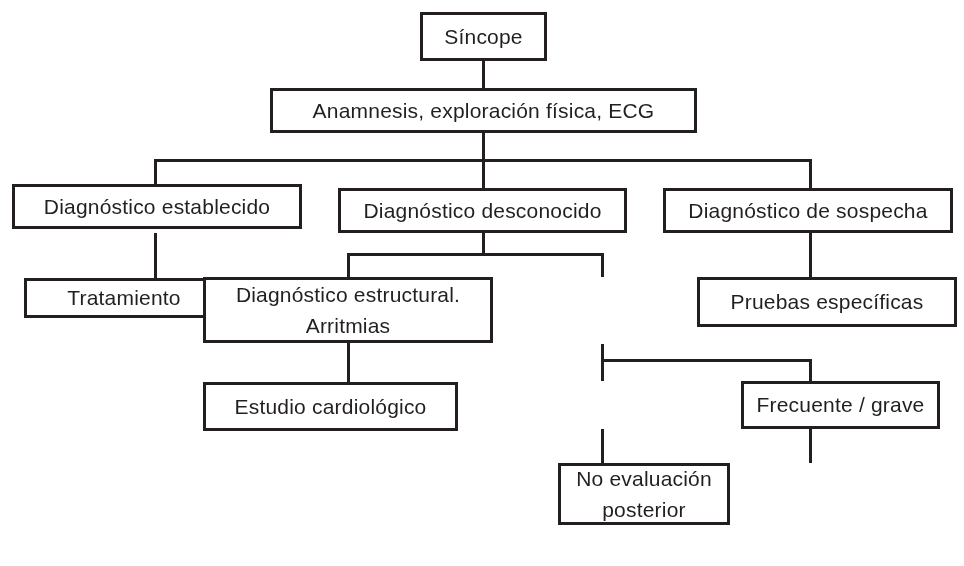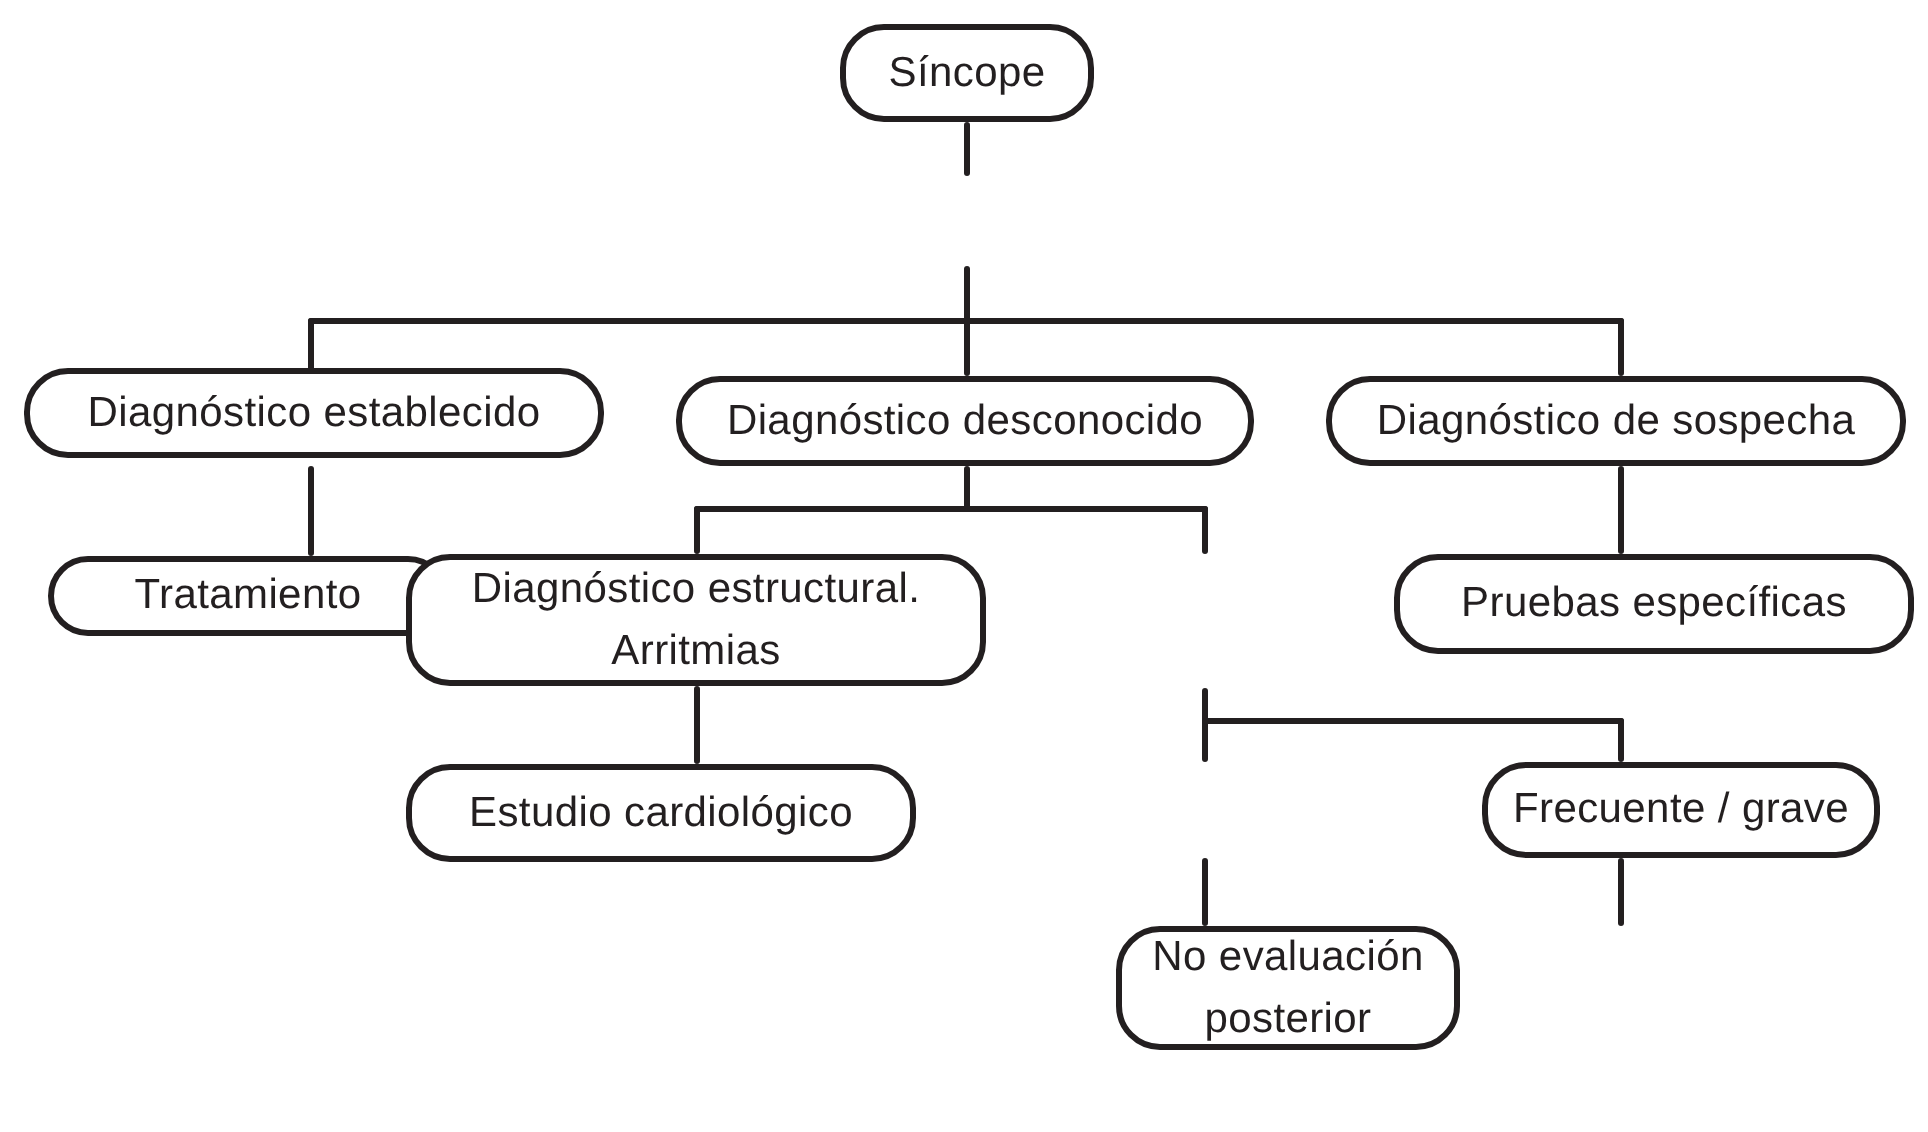--- a/index.html
+++ b/index.html
@@ -1,20 +1,20 @@
 <!DOCTYPE html>
 <html style="--line-color: #231f20; --bg-color: #ffffff; --box-bg: #ffffff;"><head>
 <meta charset="utf-8">
 <style>
   :root {
     --line-color: #231f20;
     --bg-color: #ffffff;
     --box-bg: #ffffff;
   }
-  * { margin: 0; padding: 0; box-sizing: border-box; border-radius: 22px; }
+  * { margin: 0; padding: 0; box-sizing: border-box; }
   html, body {
     background: var(--bg-color);
     font-family: "Liberation Sans", sans-serif;
   }
   .diagram {
     position: relative;
     width: 964px;
     height: 566px;
     background: var(--bg-color);
     overflow: hidden;
@@ -65,20 +65,23 @@
   <div class="edge v" style="left:601px;top:344px;height:37px"></div>
   <div class="edge h" style="left:601px;top:359px;width:211px"></div>
   <div class="edge v" style="left:809px;top:359px;height:22px"></div>
   <div class="edge v" style="left:601px;top:429px;height:34px"></div>
   <div class="edge v" style="left:809px;top:429px;height:34px"></div>
 
   <div class="node" style="left:420px;top:12px;width:127px;height:49px">
     <span class="node-label">Síncope</span>
   </div>
 
+  <div class="node" style="left:270px;top:88px;width:427px;height:45px">
+    <span class="node-label">Anamnesis, exploración física, ECG</span>
+  </div>
 
   <div class="node" style="left:12px;top:184px;width:290px;height:45px">
     <span class="node-label">Diagnóstico establecido</span>
   </div>
 
   <div class="node" style="left:338px;top:188px;width:289px;height:45px">
     <span class="node-label">Diagnóstico desconocido</span>
   </div>
 
   <div class="node" style="left:663px;top:188px;width:290px;height:45px">

